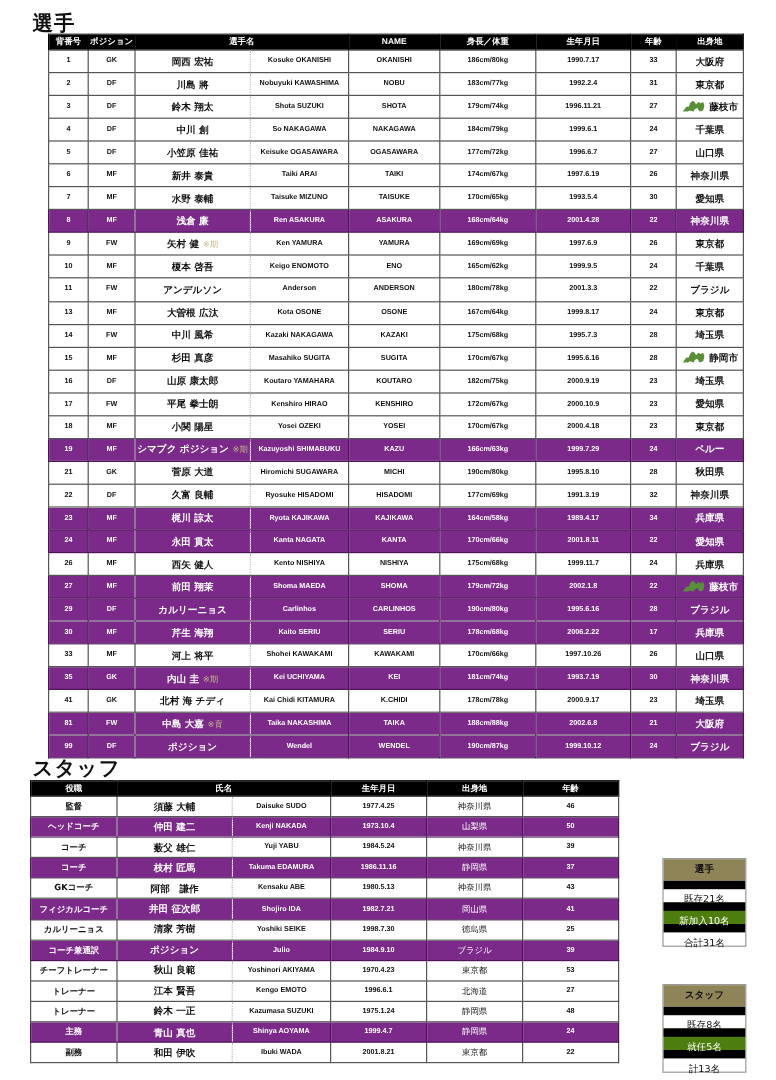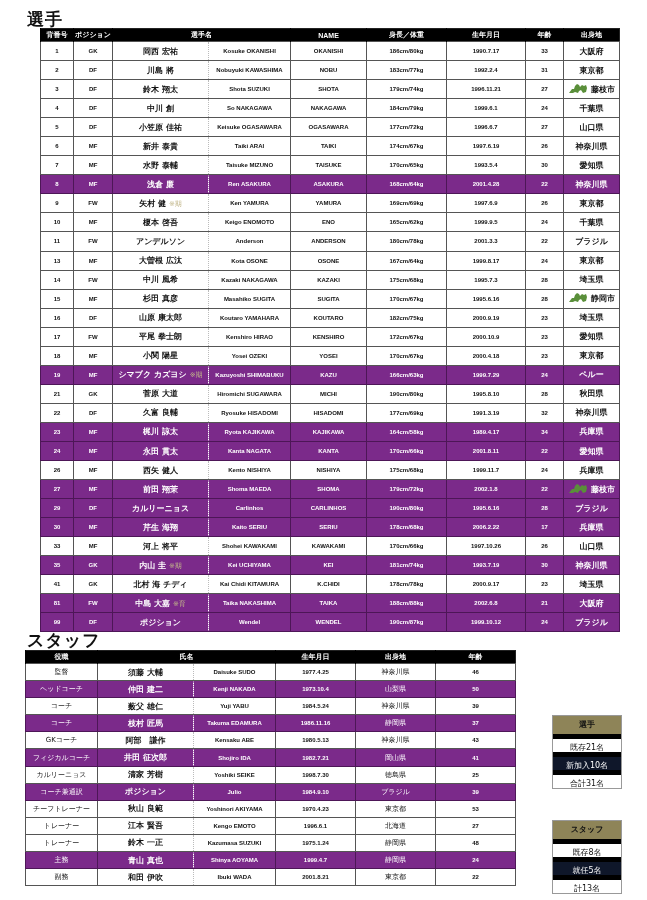--- a/index.html
+++ b/index.html
@@ -26,41 +26,41 @@
     text-align: center; border: 1px solid #555; font-family: "Liberation Sans", sans-serif;
     font-size: 6px; font-weight: bold; white-space: nowrap; overflow: hidden;
   }
   #players-table td { height: 19.05px; }
   #staff-table td { height: 17.1px; }
   #players-table { border: 1.5px solid #222; }
   #staff-table { border: 1.5px solid #222; }
 
   td.jp { font-size: 8px; font-family: "DejaVu Sans", sans-serif; }
   td.pref { font-size: 8px; font-family: "DejaVu Sans", sans-serif; margin-left: 41px; }
-  #staff-table td.jp-light { font-size: 7px; font-weight: normal; font-family: "DejaVu Sans", sans-serif; }
+  #staff-table td.jp-light { font-size: 7px; font-weight: bold; font-family: "DejaVu Sans", sans-serif; }
   #staff-table td.pref { font-weight: normal; font-size: 7px; }
   td.en { border-left-style: dotted; border-left-color: #bbb; }
   td.en-left { border-right-style: dotted; border-right-color: #bbb; }
 
   tr.hl td { background: #7b2a8a; color: #fff; border-color: #4d1657; }
   tr.hl td.en { border-left-color: #b17dbb; }
   tr.hl td.en-left { border-right-color: #b17dbb; }
 
   .note { color: #c2b68a; font-size: 7px; margin-left: 3px; font-weight: normal; }
   .map-icon { display: inline-block; vertical-align: middle; margin-right: 3px; }
 
   .summary {
     position: absolute; width: 70px; border: 1px solid #999;
     font-family: "DejaVu Sans", sans-serif;
   }
   #summary-players { left: 552px; top: 715px; }
   #summary-staff { left: 552px; top: 820px; }
-  .summary div { height: 18px; line-height: 18px; text-align: center; font-size: 8px; border-top: 5px solid #000000; }
+  .summary div { height: 18px; line-height: 18px; text-align: center; font-size: 8px; border-top: 7px solid #000000; }
   .summary .s-head { background: #8e8458; color: #111; font-weight: bold; border-top: none; }
-  .summary .s-new { background: #0f172a; color: #fff; }
+  .summary .s-new { background: #4d7c0f; color: #fff; }
   .summary .s-total { font-weight: normal; }
 </style>
 </head>
 <body>
 
 <div id="players-title" class="section-title">選手</div>
 
 <table id="players-table">
   <colgroup>
     <col style="width:33px">
@@ -273,21 +273,21 @@
         <td class="en">Yosei OZEKI</td>
         <td>YOSEI</td>
         <td>170cm/67kg</td>
         <td>2000.4.18</td>
         <td>23</td>
         <td class="pref"><span>東京都</span></td>
       </tr>
       <tr class="hl">
         <td>19</td>
         <td>MF</td>
-        <td class="jp en-left"><span>シマブク カズヨシ</span><span class="note">※期</span></td>
+        <td class="jp en-left"><span>シマブク ポジション</span><span class="note">※期</span></td>
         <td class="en">Kazuyoshi SHIMABUKU</td>
         <td>KAZU</td>
         <td>166cm/63kg</td>
         <td>1999.7.29</td>
         <td>24</td>
         <td class="pref"><span>ペルー</span></td>
       </tr>
       <tr>
         <td>21</td>
         <td>GK</td>

